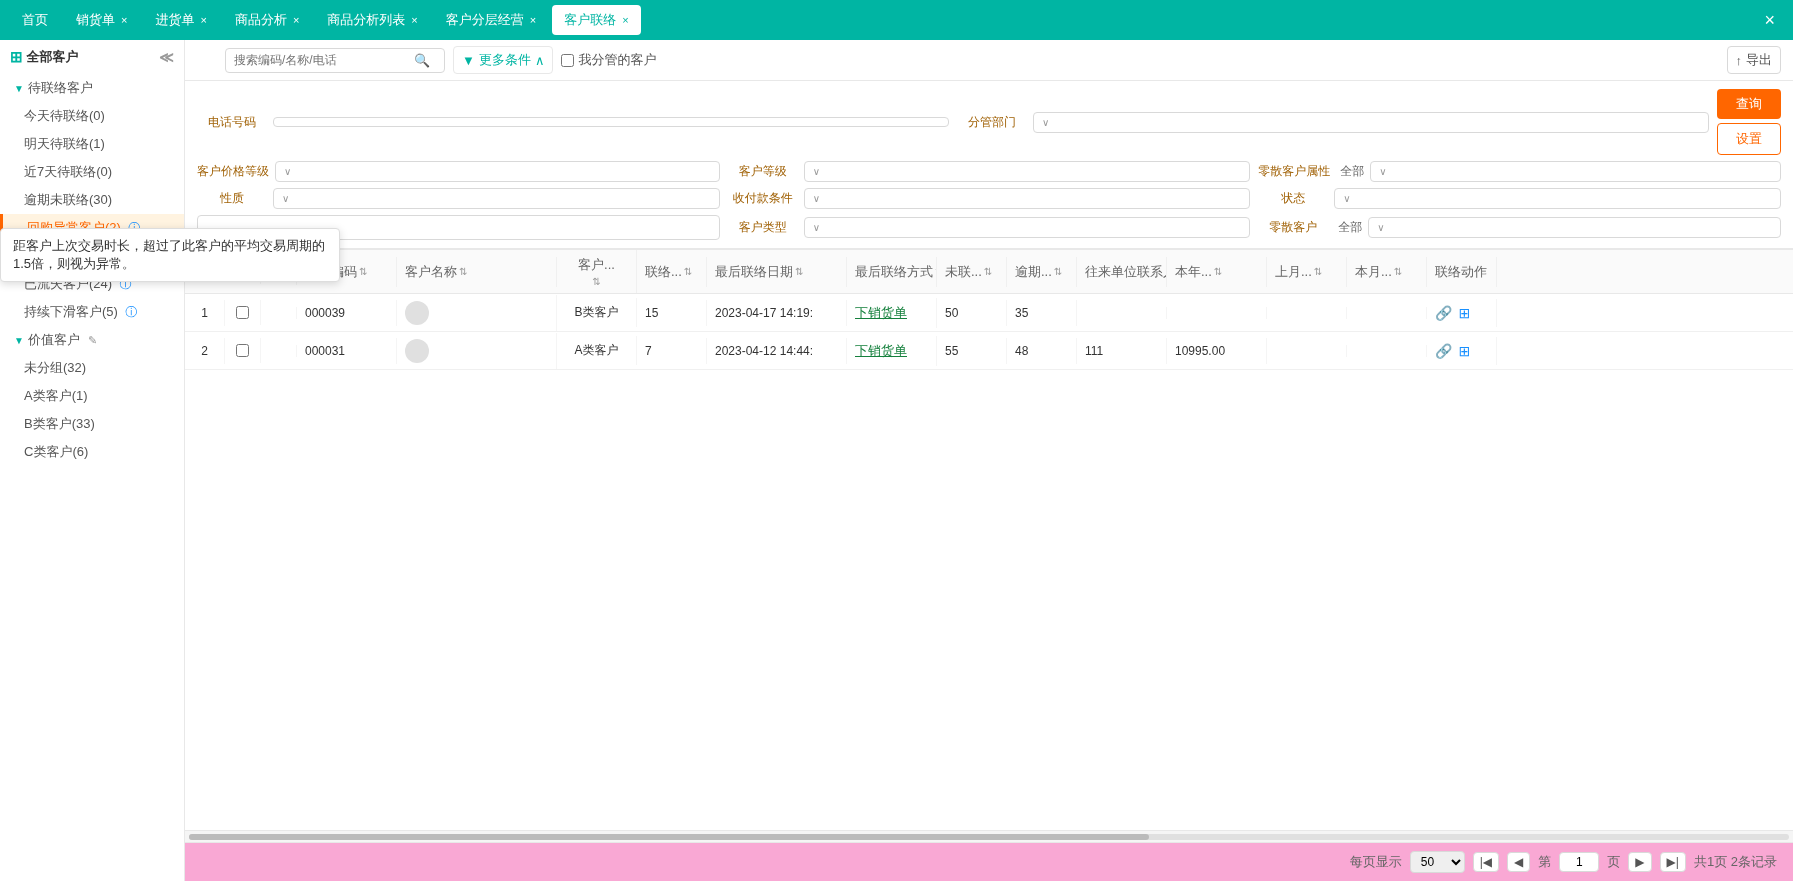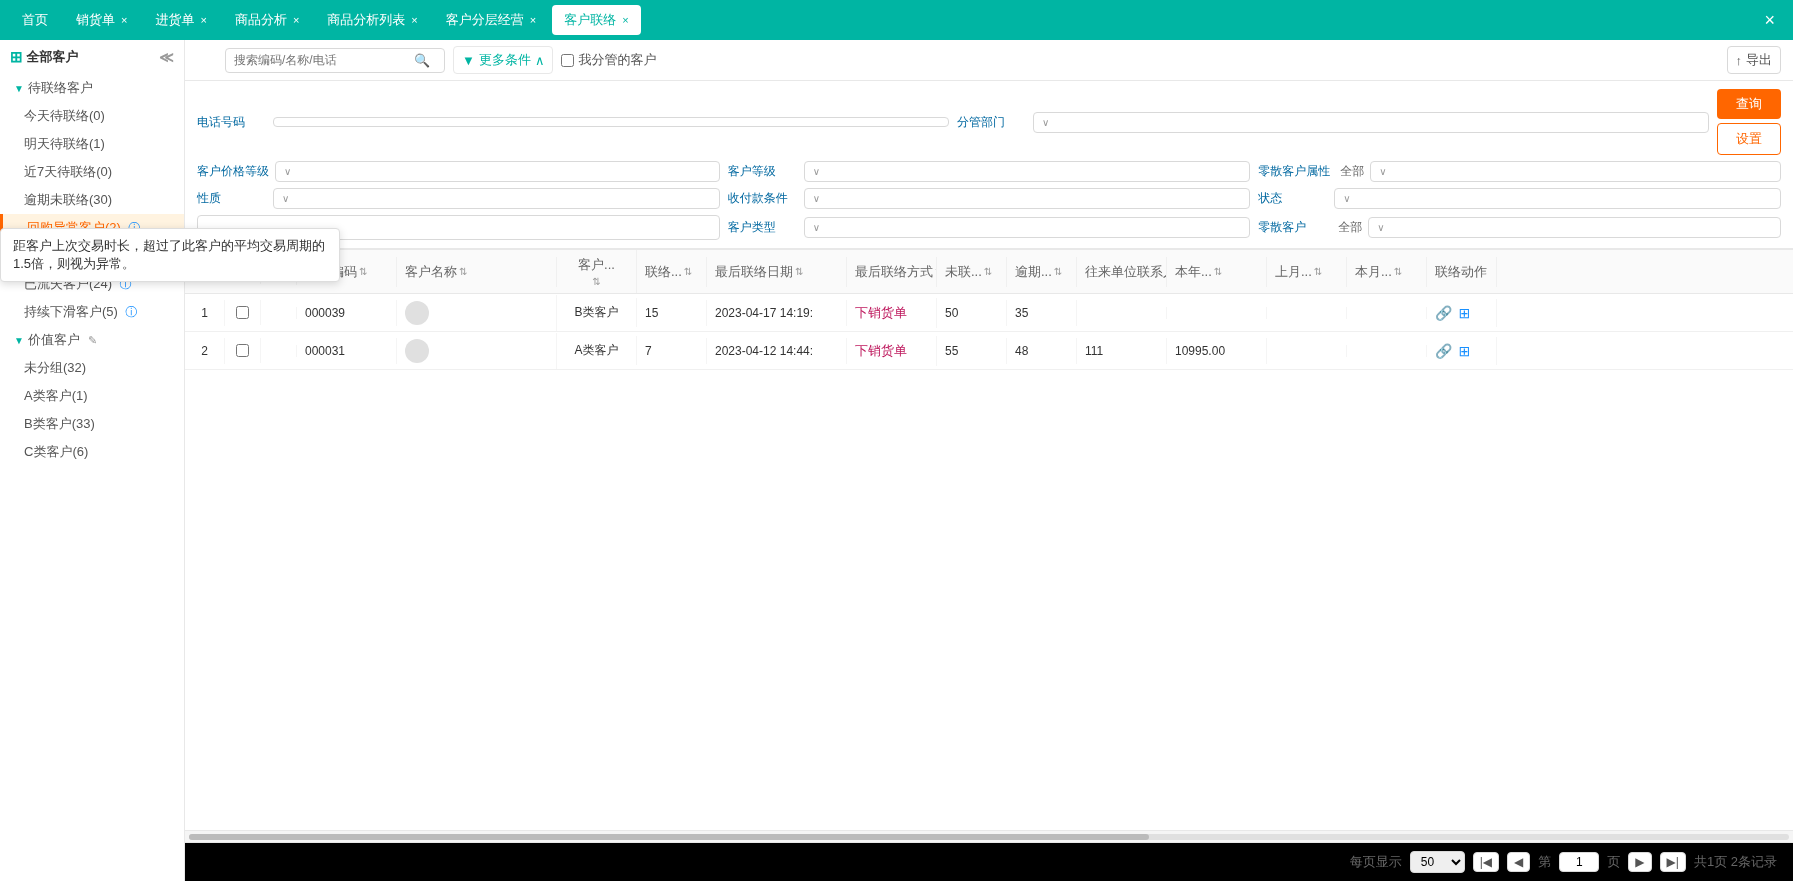--- a/index.html
+++ b/index.html
@@ -212,25 +212,25 @@
       margin-bottom: 6px;
     }
     .filter-row:last-child { margin-bottom: 0; }
     .filter-field {
       display: flex;
       align-items: center;
       gap: 6px;
       flex: 1;
     }
     .filter-label {
-      color: #0369a1;
+      color: #a16207;
       font-size: 12px;
       white-space: nowrap;
       min-width: 70px;
-      text-align: left;
+      text-align: center;
     }
     .filter-input {
       flex: 1;
       border: 1px solid #d9d9d9;
       border-radius: 4px;
       padding: 4px 8px;
       font-size: 12px;
       outline: none;
       display: flex;
       align-items: center;
@@ -326,21 +326,21 @@
     .table-cell {
       padding: 6px 8px;
       font-size: 12px;
       color: #333;
       border-right: 1px solid #f5f5f5;
       display: flex;
       align-items: center;
       white-space: nowrap;
       overflow: hidden;
     }
-    .link-cell { color: #be185d; cursor: pointer; }
+    .link-cell { color: #15803d; text-decoration: underline; cursor: pointer; }
     .avatar-placeholder {
       width: 24px;
       height: 24px;
       background: #e0e0e0;
       border-radius: 50%;
       display: inline-block;
     }
     .action-icons { display: flex; gap: 6px; align-items: center; }
     .action-icon { color: #1890ff; cursor: pointer; font-size: 14px; }
 
@@ -365,21 +365,21 @@
       left: 0;
       top: 0;
       width: 60%;
       height: 100%;
       background: #bbb;
       border-radius: 3px;
     }
 
     
     .pagination {
-      background: #000000;
+      background: #f9a8d4;
       border-top: 1px solid #e8e8e8;
       padding: 8px 16px;
       display: flex;
       align-items: center;
       justify-content: flex-end;
       gap: 8px;
       font-size: 12px;
       color: #555;
     }
     .pagination-label { color: #666; }

